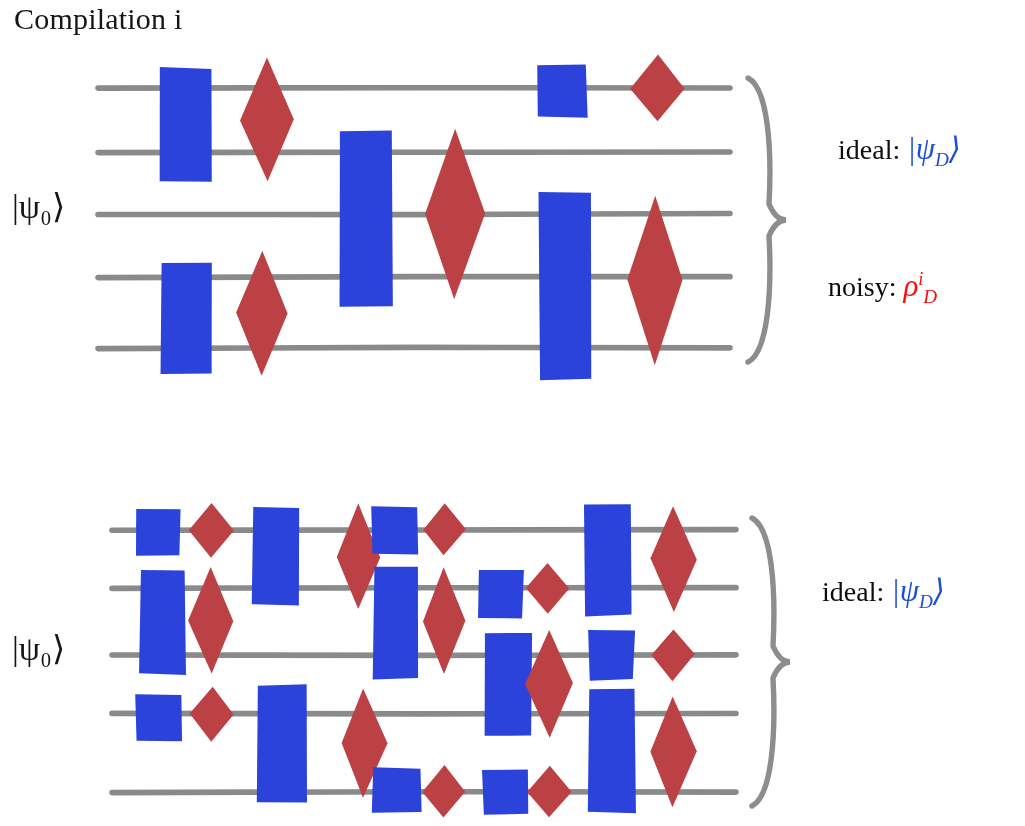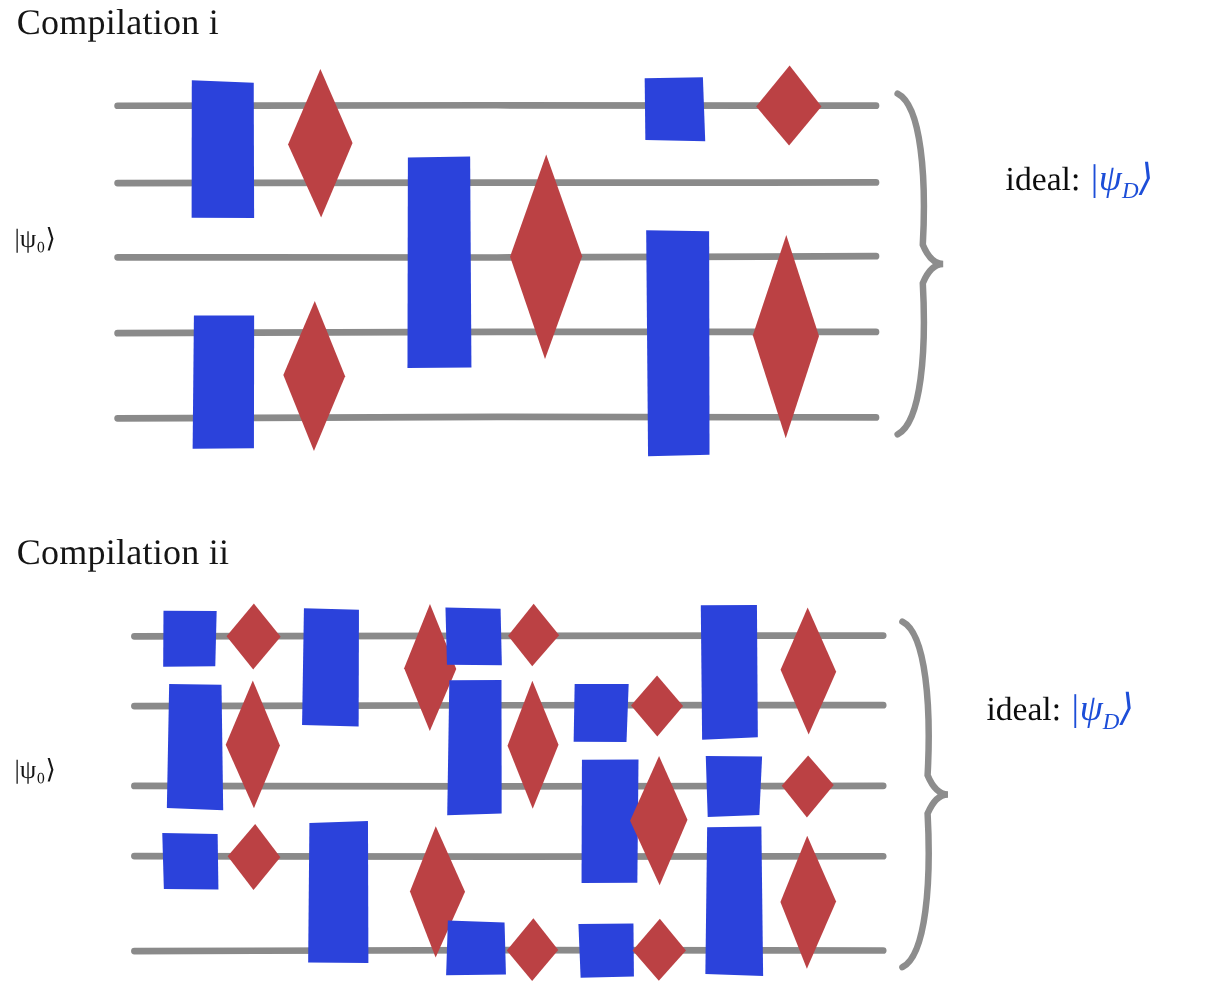--- a/index.html
+++ b/index.html
@@ -26,21 +26,21 @@
     position: absolute;
     font-family: "Liberation Serif", "DejaVu Serif", serif;
     font-size: 30px;
     color: #151515;
     letter-spacing: 0.2px;
     white-space: nowrap;
   }
   .input-state {
     position: absolute;
     font-family: "Liberation Serif", "DejaVu Serif", serif;
-    font-size: 22px;
+    font-size: 34px;
     color: #151515;
     white-space: nowrap;
   }
   .out-label {
     position: absolute;
     font-family: "Liberation Serif", "DejaVu Serif", serif;
     font-size: 28px;
     color: #0d0d0d;
     white-space: nowrap;
   }
@@ -99,22 +99,27 @@
 
   <div class="input-state" style="left:12px; top:186px;">|ψ₀⟩</div>
 
   <div class="out-label" style="left:838px; top:130px;">
     <span>ideal:</span>
     <span class="ket">
       <span>|ψ</span><span class="sub">D</span><span>⟩</span>
     </span>
   </div>
 
+  <div class="out-label" style="left:828px; top:268px;">
+    <span>noisy:</span>
+    <span class="rho">
+      <span>ρ</span><span class="sup">i</span><span class="sub">D</span>
+    </span>
+  </div>
 
-  <div class="section-title" style="left:14px; top:444px;">Compilation ii</div>
 
   <div class="input-state" style="left:12px; top:628px;">|ψ₀⟩</div>
 
   <div class="out-label" style="left:822px; top:572px;">
     <span>ideal:</span>
     <span class="ket">
       <span>|ψ</span><span class="sub">D</span><span>⟩</span>
     </span>
   </div>
 

